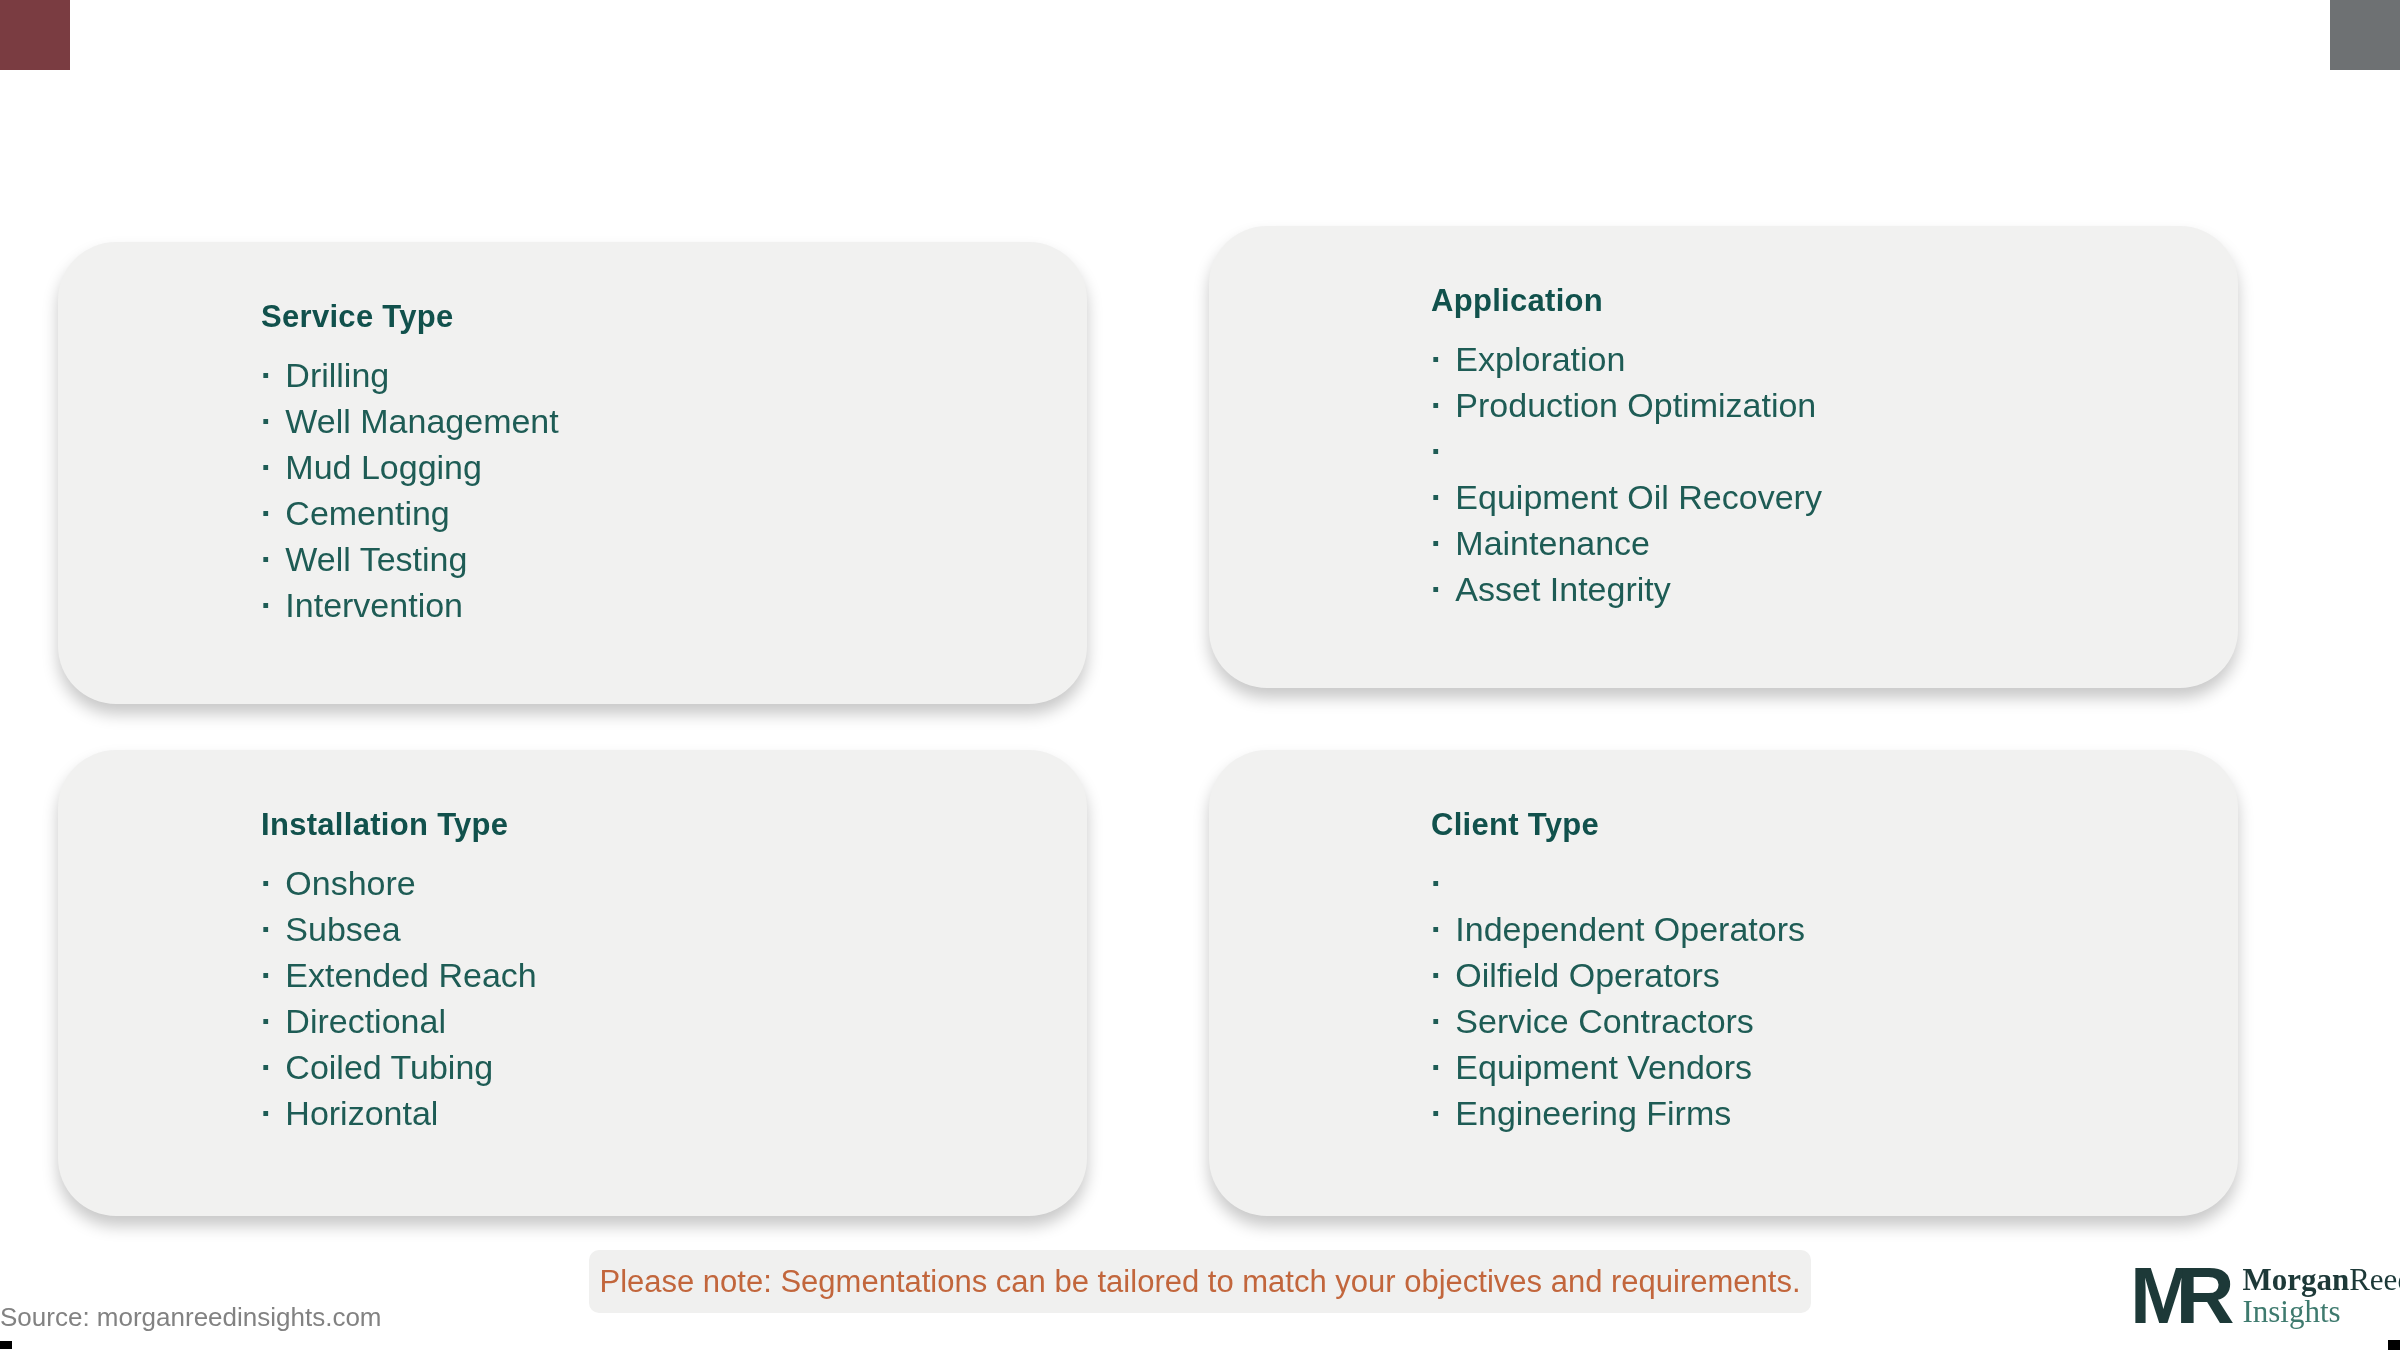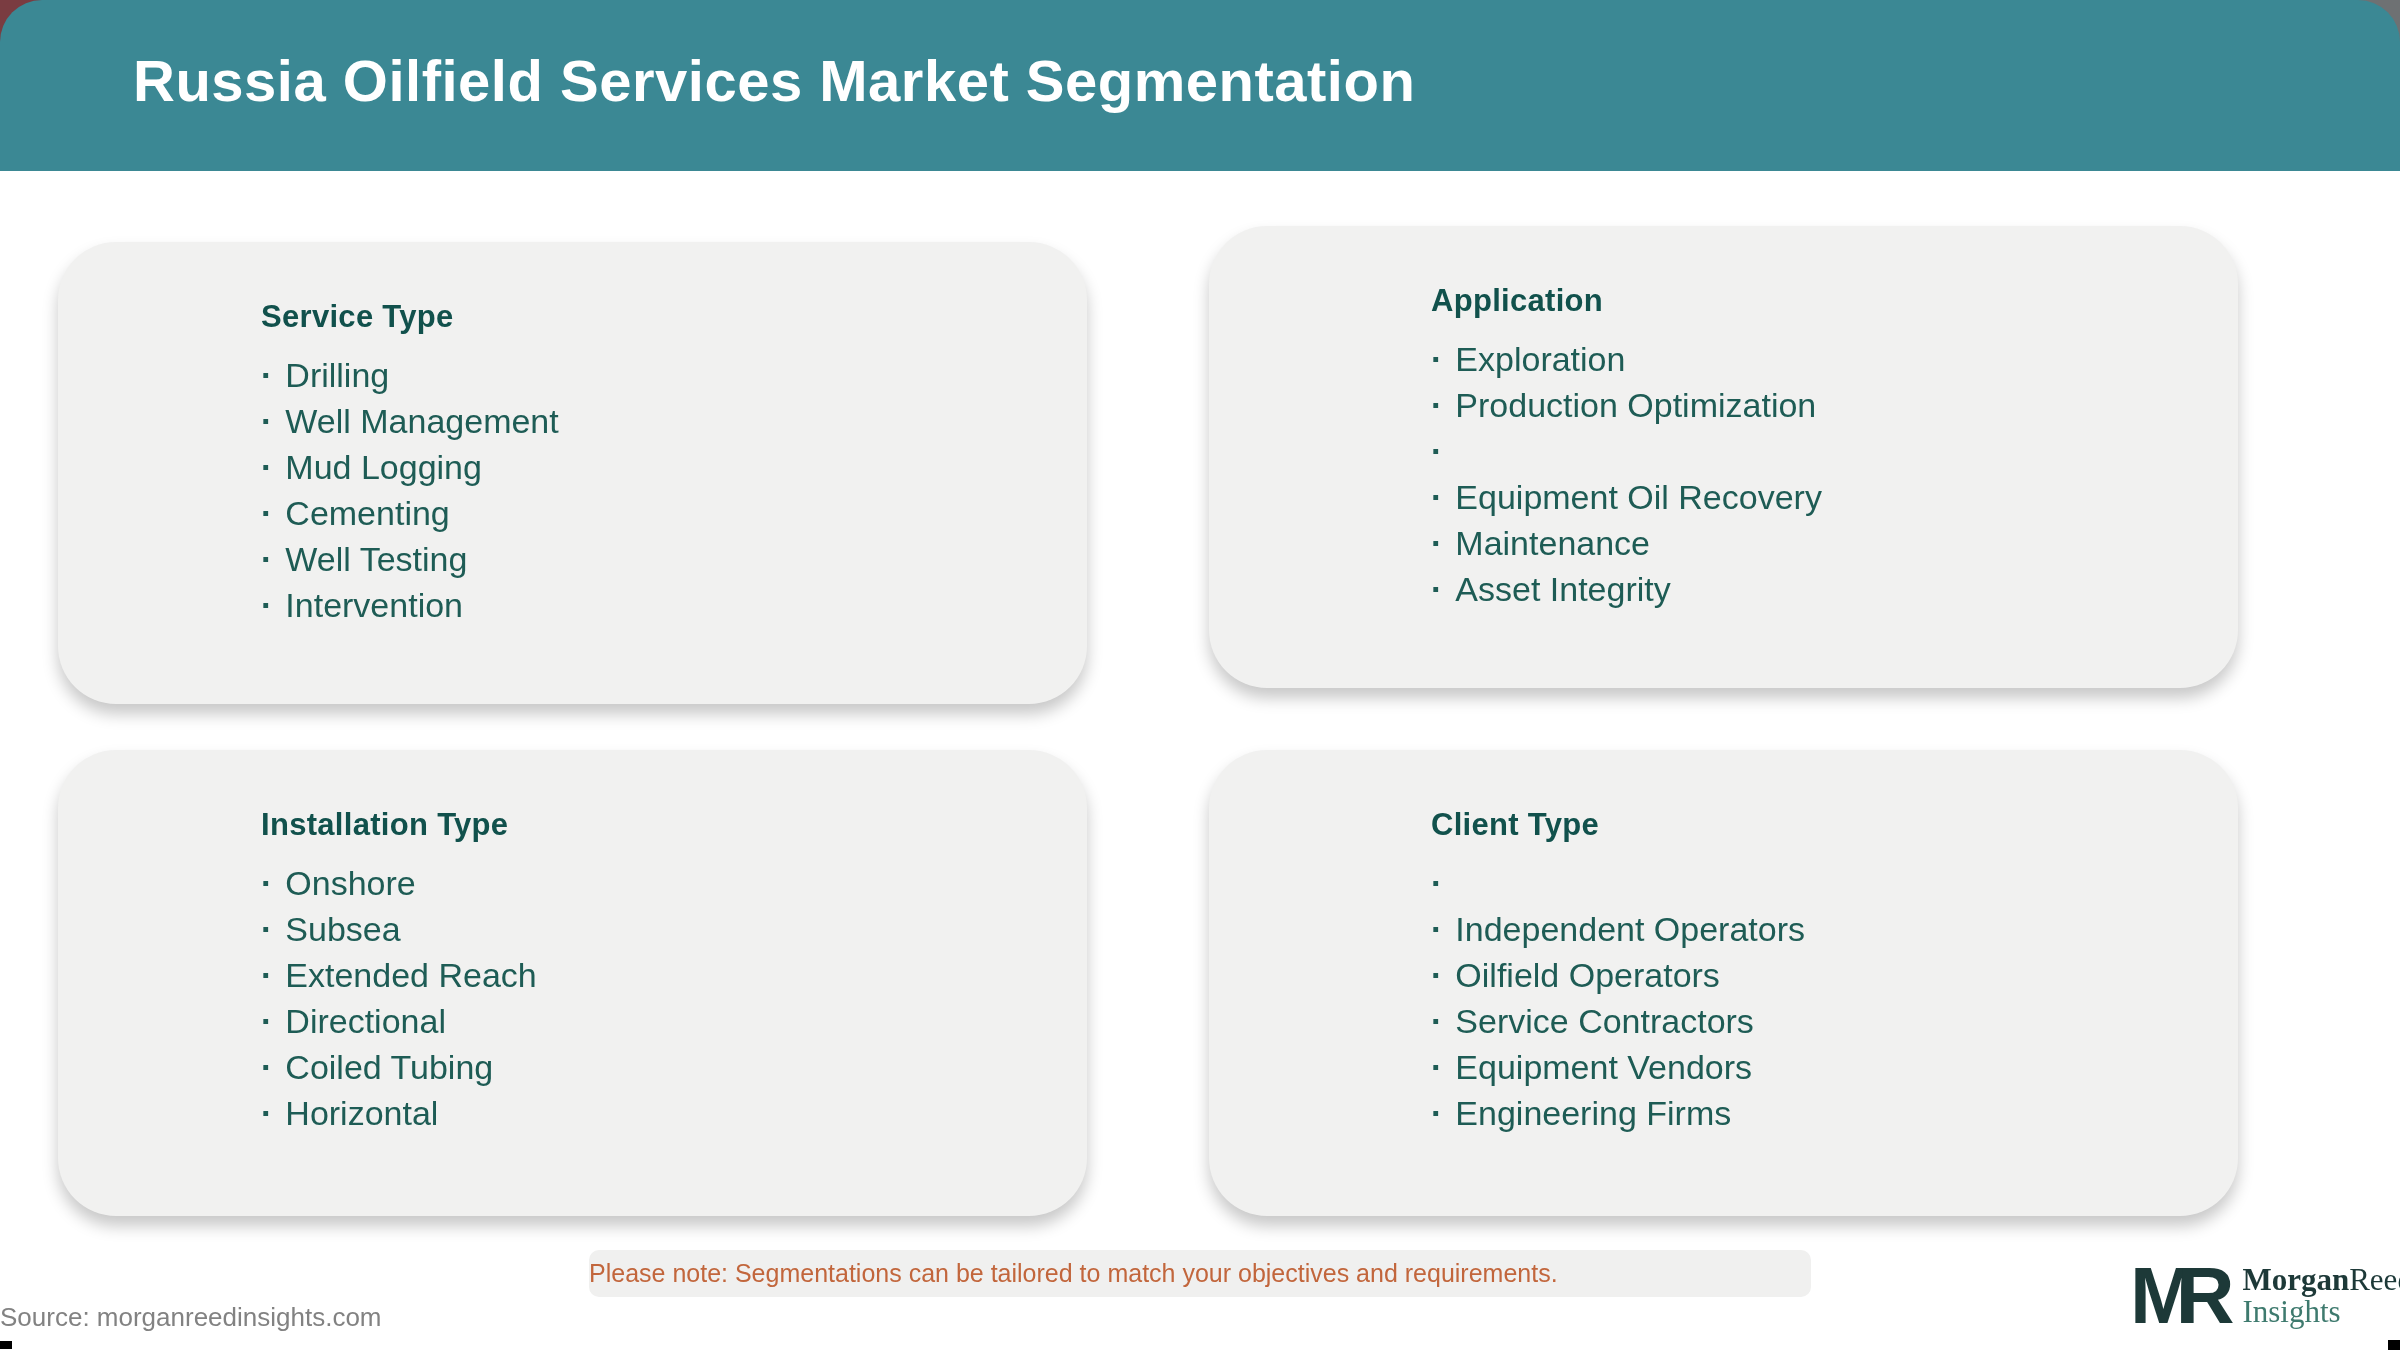--- a/index.html
+++ b/index.html
@@ -47,24 +47,24 @@
   }
   .dot{margin-right:13px;font-weight:700}
 
   #card-0{left:58px;top:242px;width:1029px;height:462px}
   #card-1{left:1209px;top:226px;width:1029px;height:462px}
   #card-2{left:58px;top:750px;width:1029px;height:466px}
   #card-3{left:1209px;top:750px;width:1029px;height:466px}
   #card-1 .card-inner,#card-3 .card-inner{padding-left:222px}
 
   .note{
-    position:absolute;left:589px;top:1250px;width:1222px;height:47px;
+    position:absolute;left:589px;top:1250px;width:1222px;height:63px;
     background:var(--note_bg);border-radius:10px;
-    display:flex;align-items:center;justify-content:flex-start;
-    color:var(--note_color);font-size:25px;
+    display:flex;align-items:center;justify-content:center;
+    color:var(--note_color);font-size:31px;
   }
   .source{
     position:absolute;left:0;top:1302px;width:2320px;
     color:var(--source_color);font-size:26px;
   }
 
   .logo{position:absolute;left:2130px;top:1264px;display:flex;align-items:center}
   .monogram{
     color:var(--logo_dark);font-weight:700;font-size:80px;line-height:64px;
     display:flex;letter-spacing:0;
@@ -80,23 +80,20 @@
   .mark-br{position:absolute;right:0;bottom:0;width:12px;height:10px;background:var(--mark_color)}
 </style>
 </head>
 <body>
 
 <div class="canvas">
 
   <div class="corner-left"></div>
   <div class="corner-right"></div>
 
-  <div class="header">
-    <h1>Russia Oilfield Services Market Segmentation</h1>
-  </div>
 
   <div class="card" id="card-0">
     <div class="card-inner">
       <h2>Service Type</h2>
       <ul>
           <li>
             <span class="dot">·</span>
             <span>Drilling</span>
           </li>
           <li>

